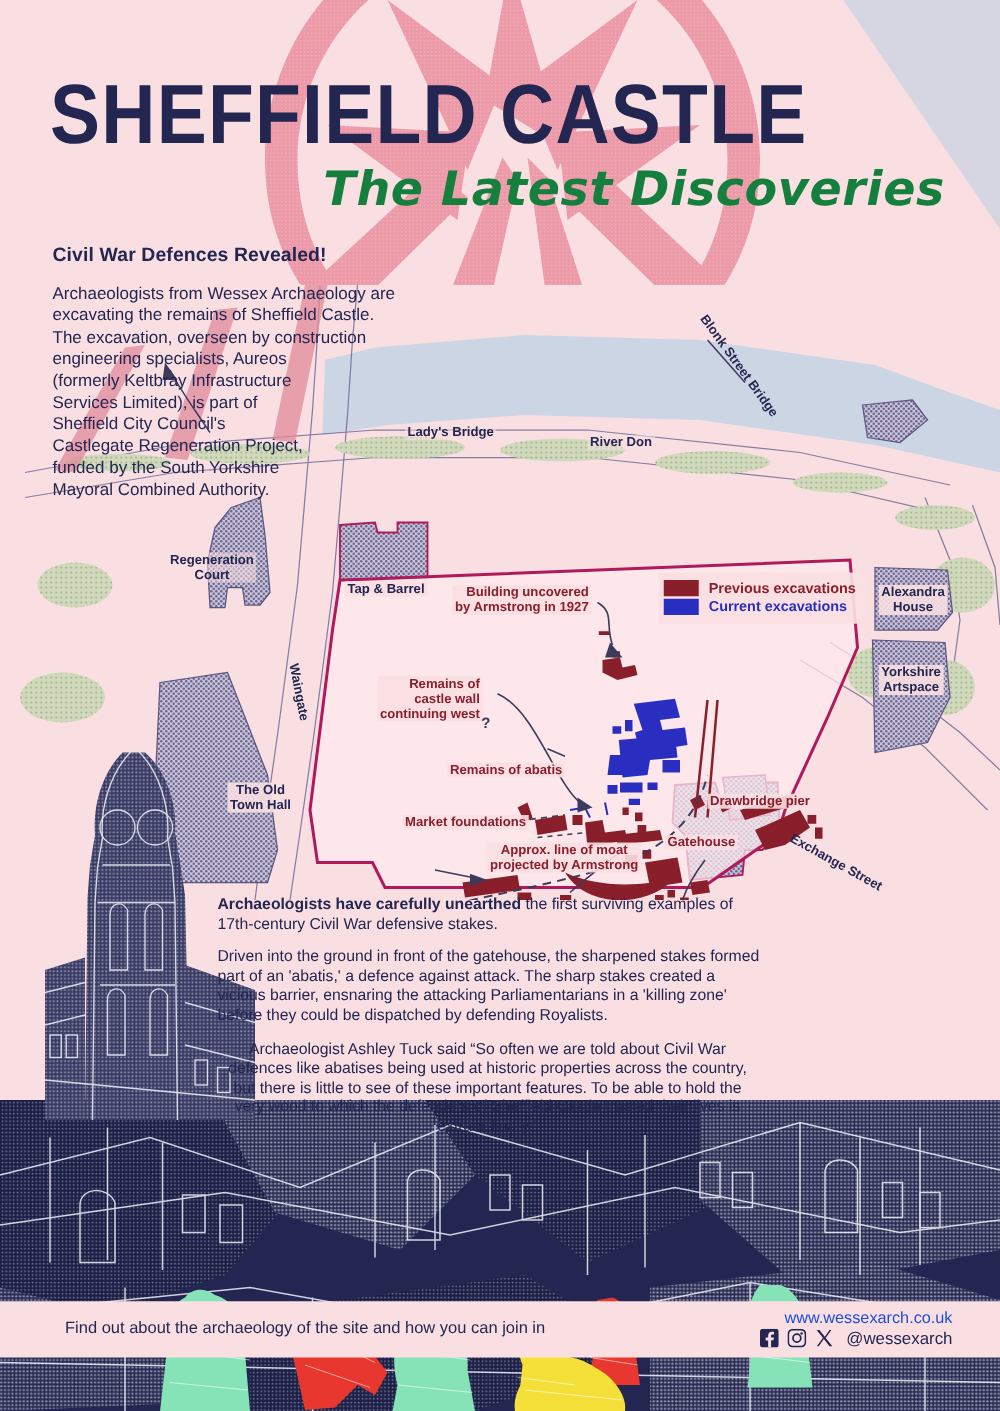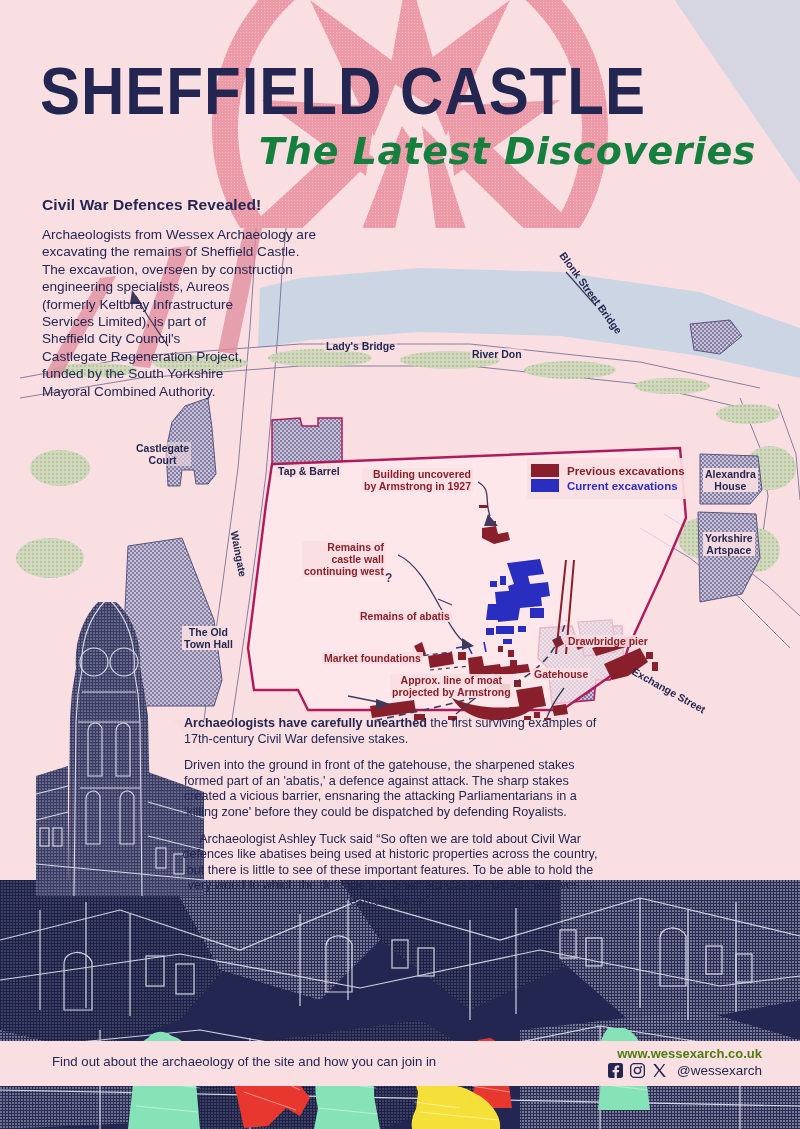--- a/index.html
+++ b/index.html
@@ -83,21 +83,21 @@
   .legend-row{display:flex;align-items:center;margin:2px 0;}
   .legend-sw{width:28px;height:13px;margin-right:8px;flex:none;}
   .legend-txt{font-size:11.5px;font-weight:bold;}
   #sw-prev{background:#8a1f2c;}
   #sw-curr{background:#2a2ec0;}
   #txt-prev{color:#8a1f2c;}
   #txt-curr{color:#2a2ec0;}
 
   
   #body-copy{position:absolute;left:170px;top:716px;width:440px;z-index:8;}
-  .bp{font-size:12.6px;line-height:15.6px;color:#232650;margin:0 0 11px 14px;}
+  .bp{font-size:12.6px;line-height:15.6px;color:#232650;margin:0 0 11px 4px;}
   .bp b{font-weight:bold;}
   #quote{
     text-align:center;font-size:12.6px;line-height:15.6px;color:#232650;
     margin:0;padding:0 6px;
   }
 
   
   #collage{
     position:absolute;left:0;top:880px;width:800px;height:249px;
     background:#232650;overflow:hidden;
@@ -108,21 +108,21 @@
   #footer{
     position:absolute;left:0;top:1041px;width:800px;height:45px;
     background:#fadfe2;z-index:20;
     display:flex;align-items:center;
   }
   #footer-text{
     position:absolute;left:52px;top:13px;
     font-size:13.2px;color:#232650;white-space:nowrap;
   }
   #footer-right{position:absolute;right:38px;top:4px;text-align:right;}
-  #footer-url{font-size:13px;color:#4d7c0f;line-height:17px;font-weight:bold;}
+  #footer-url{font-size:13px;color:#1d4ed8;line-height:17px;}
   #footer-social{display:flex;align-items:center;justify-content:flex-end;gap:7px;margin-top:1px;}
   #footer-handle{font-size:13.5px;color:#232650;margin-left:3px;}
   .sicon{width:15px;height:15px;display:block;}
 </style>
 </head>
 <body>
 
 <div id="poster">
 
   <svg id="rosette-top" class="rosette" viewBox="0 0 520 330" xmlns="http://www.w3.org/2000/svg">
@@ -333,21 +333,21 @@
       <path d="M132 62 L142 76 L130 76 Z" fill="#3d3a5c"></path>
 
       <g stroke="#3d3a5c" stroke-width="1.2" fill="none">
         <path d="M566 44 L596 78"></path>
       </g>
     </svg>
 
     <div class="maplabel plain" style="left:324px;top:112px;">Lady's Bridge</div>
     <div class="maplabel plain" style="left:470px;top:120px;">River Don</div>
     <div class="maplabel rot" style="left:566px;top:20px;transform:rotate(54deg);transform-origin:left top;">Blonk Street Bridge</div>
-    <div class="maplabel plain" style="left:134px;top:214px;text-align:center;">Castlegate
+    <div class="maplabel plain" style="left:134px;top:214px;text-align:center;">Regeneration
 Court</div>
     <div class="maplabel pinkbg" style="left:276px;top:205px;margin-top:32px;">Tap &amp; Barrel</div>
     <div class="maplabel rot" style="left:240px;top:300px;transform:rotate(79deg);transform-origin:left top;">Waingate</div>
     <div class="maplabel pinkbg" style="left:182px;top:398px;text-align:center;">The Old
 Town Hall</div>
     <div class="maplabel pinkbg" style="left:703px;top:240px;text-align:center;">Alexandra
 House</div>
     <div class="maplabel pinkbg" style="left:703px;top:304px;text-align:center;">Yorkshire
 Artspace</div>
     <div class="maplabel rot" style="left:634px;top:436px;transform:rotate(29deg);transform-origin:left top;">Exchange Street</div>

